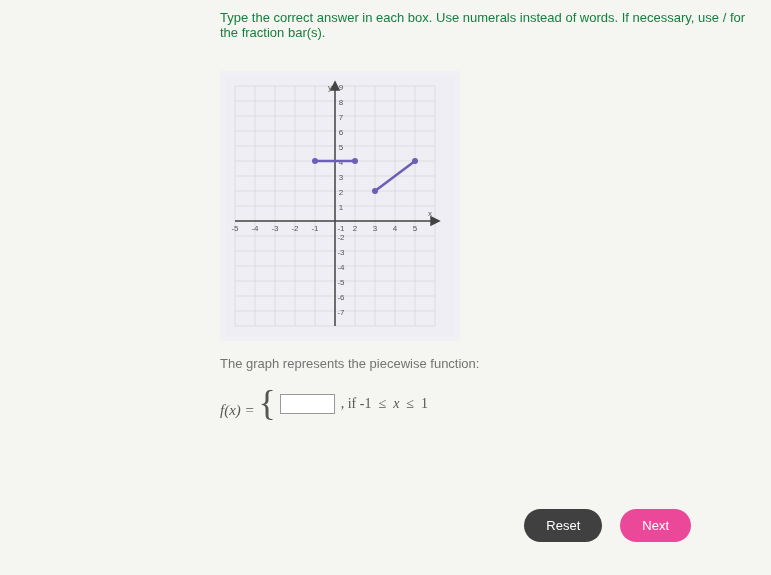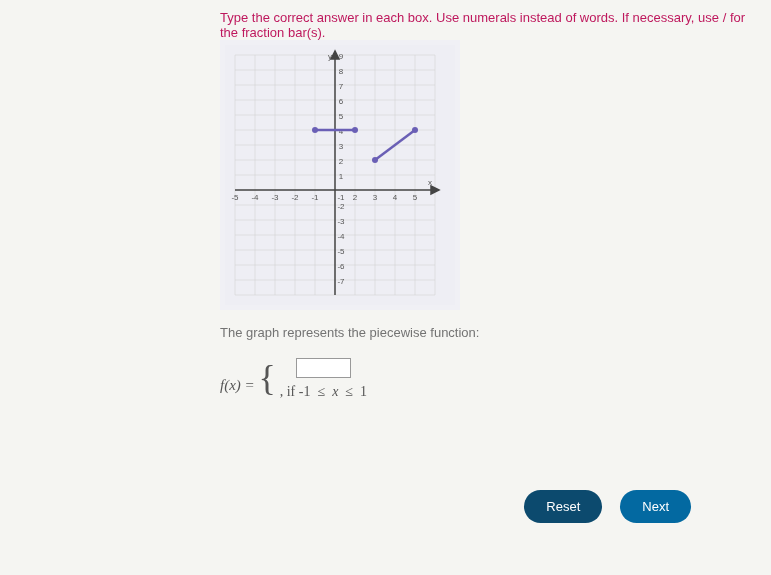--- a/index.html
+++ b/index.html
@@ -7,22 +7,22 @@
       font-family: Arial, sans-serif;
       background: #f5f5f2;
       padding: 10px 20px;
       color: #555;
       width: 771px;
       height: 575px;
       overflow: hidden;
     }
     .instructions {
       font-size: 13px;
-      color: #be185d;
-      margin-bottom: 0;
+      color: #15803d;
+      margin-bottom: 31px;
       margin-left: 200px;
     }
     .content-area {
       margin-left: 200px;
     }
     .graph-container {
       background: #f0f0f5;
       width: 240px;
       padding: 5px;
       margin-bottom: 15px;
@@ -47,21 +47,20 @@
     }
     .pieces {
       display: flex;
       flex-direction: column;
       gap: 6px;
     }
     .piece-row {
       display: flex;
       align-items: center;
       gap: 6px;
-      flex-direction: column;
     }
     .answer-box {
       width: 55px;
       height: 20px;
       border: 1px solid #999;
       background: #fff;
       font-size: 13px;
       padding: 0 4px;
       font-family: Arial, sans-serif;
     }
@@ -82,22 +81,22 @@
     }
     .btn {
       border: none;
       border-radius: 18px;
       padding: 9px 22px;
       font-size: 13px;
       color: #fff;
       cursor: pointer;
       font-family: Arial, sans-serif;
     }
-    .btn-reset { background: #0c4a6e; }
-    .btn-next { background: #0369a1; }
+    .btn-reset { background: #404040; }
+    .btn-next { background: #ec4899; }
     .brace {
       font-size: 36px;
       font-style: normal;
       line-height: 0.8;
       margin-right: 4px;
     }
   </style>
 </head>
 <body>
 

